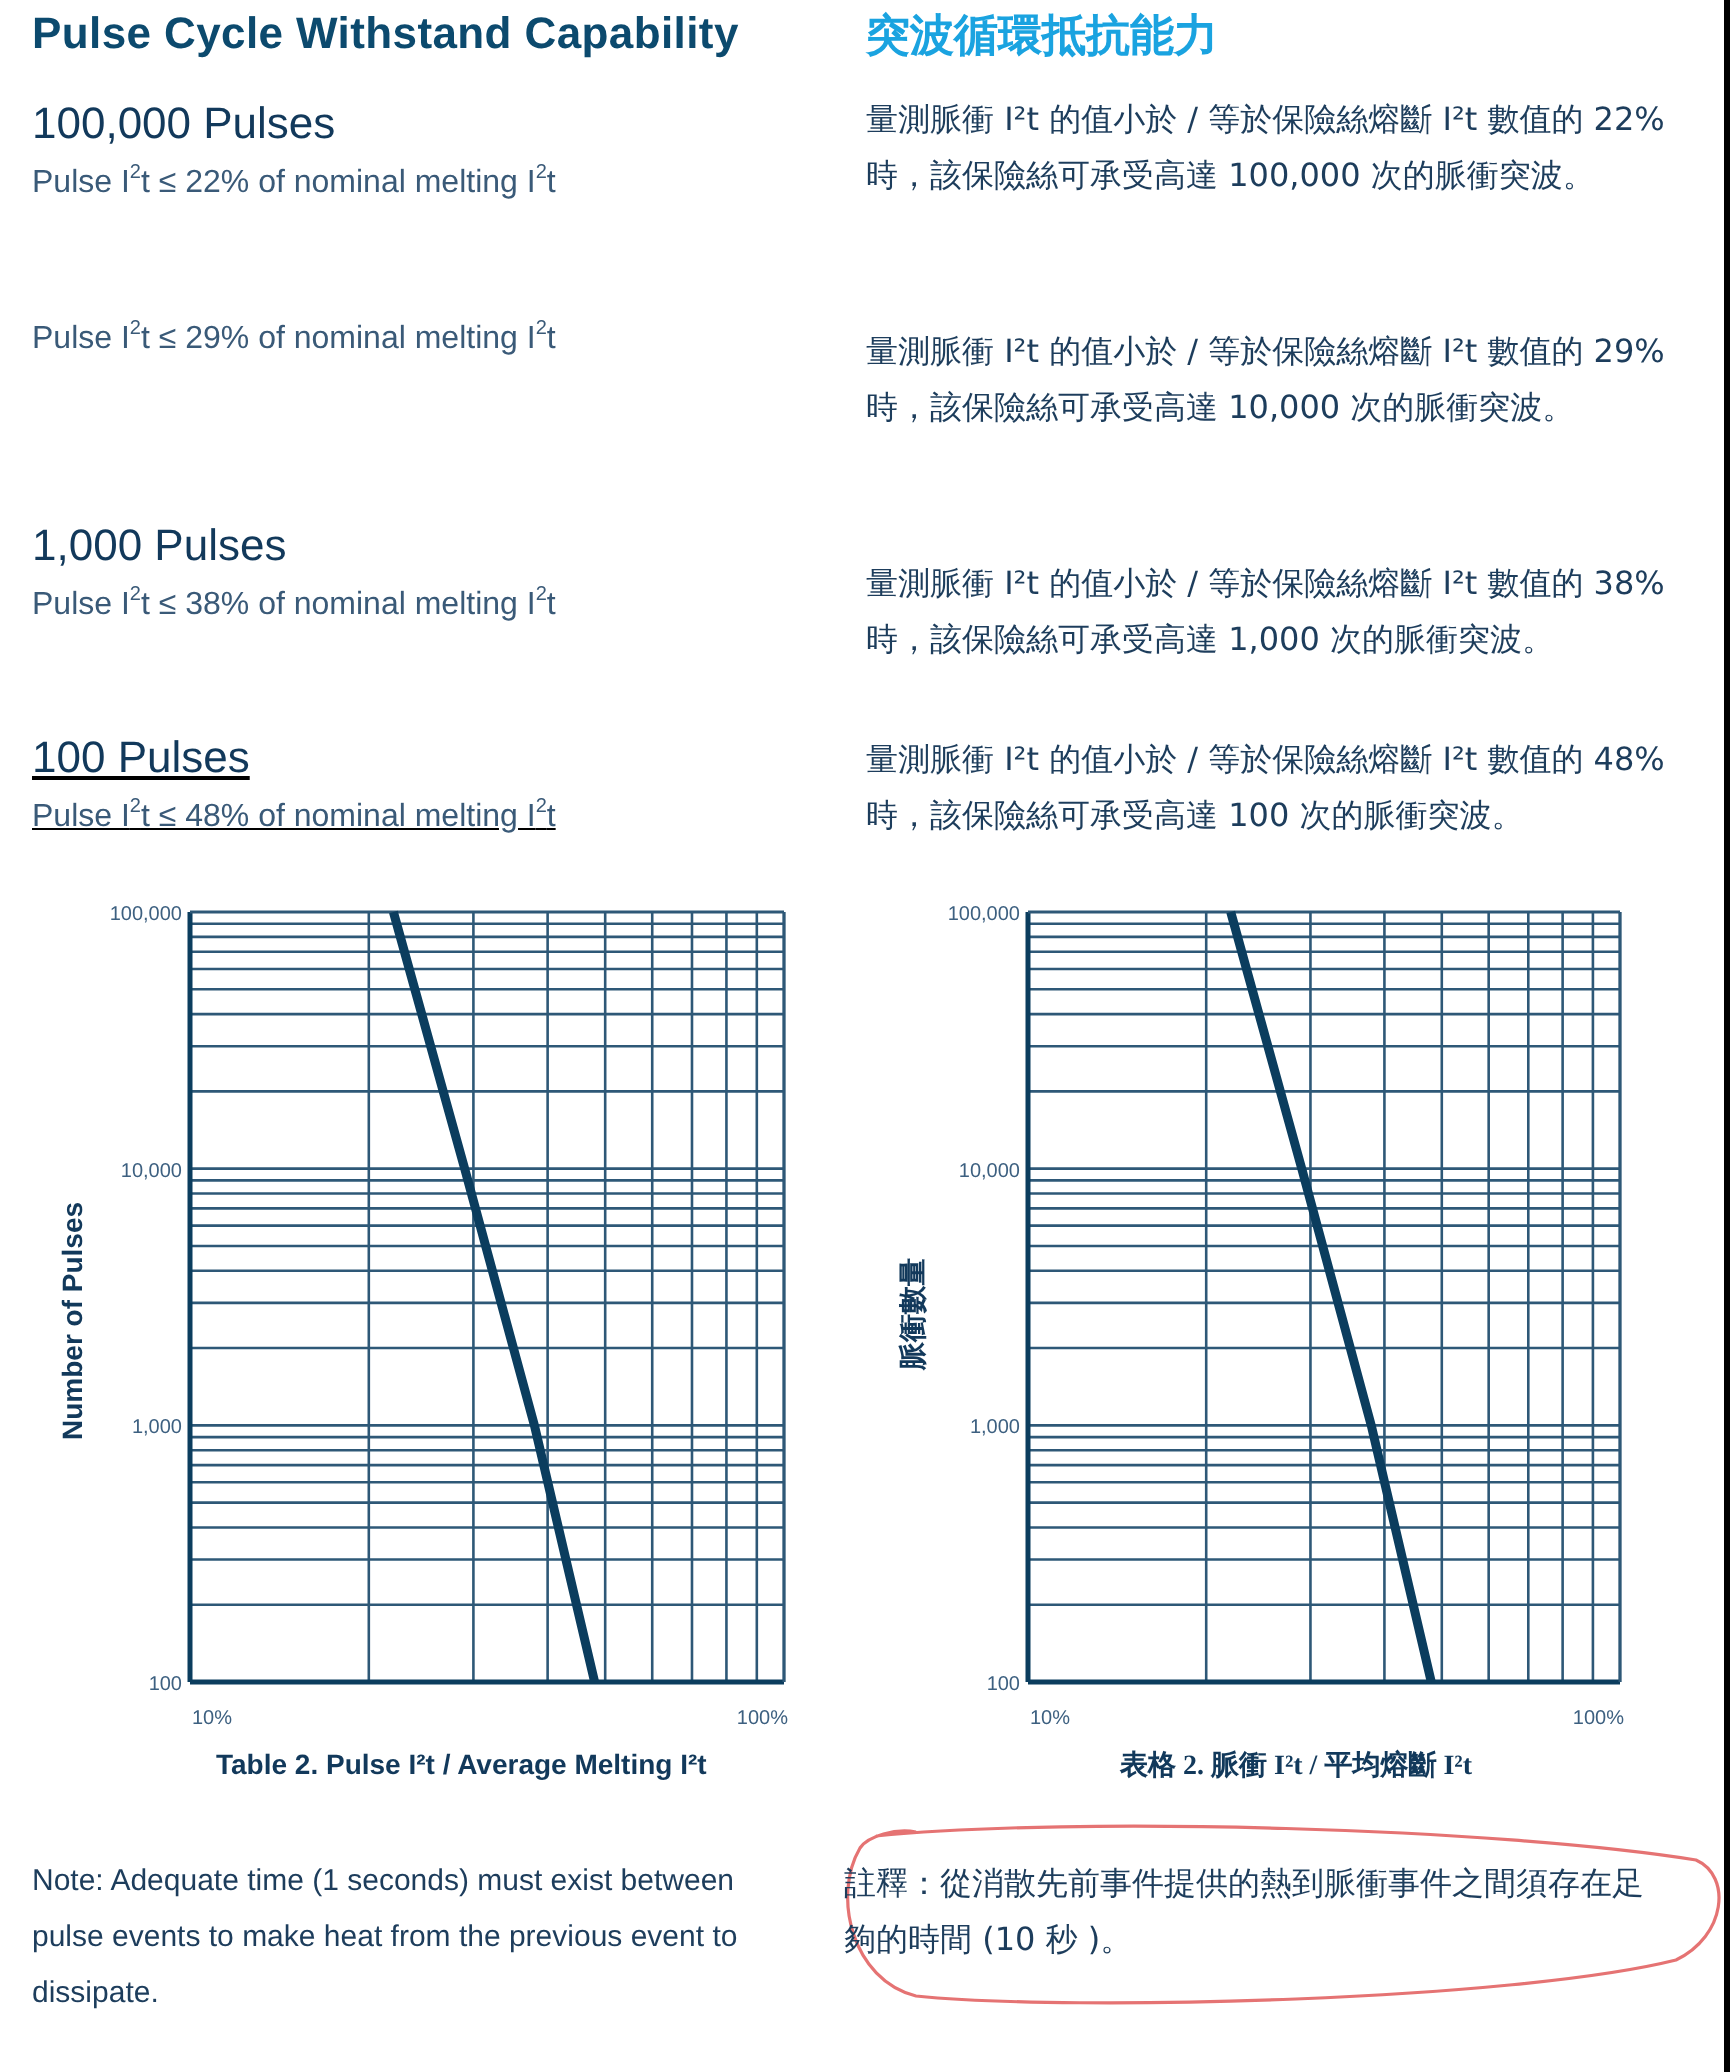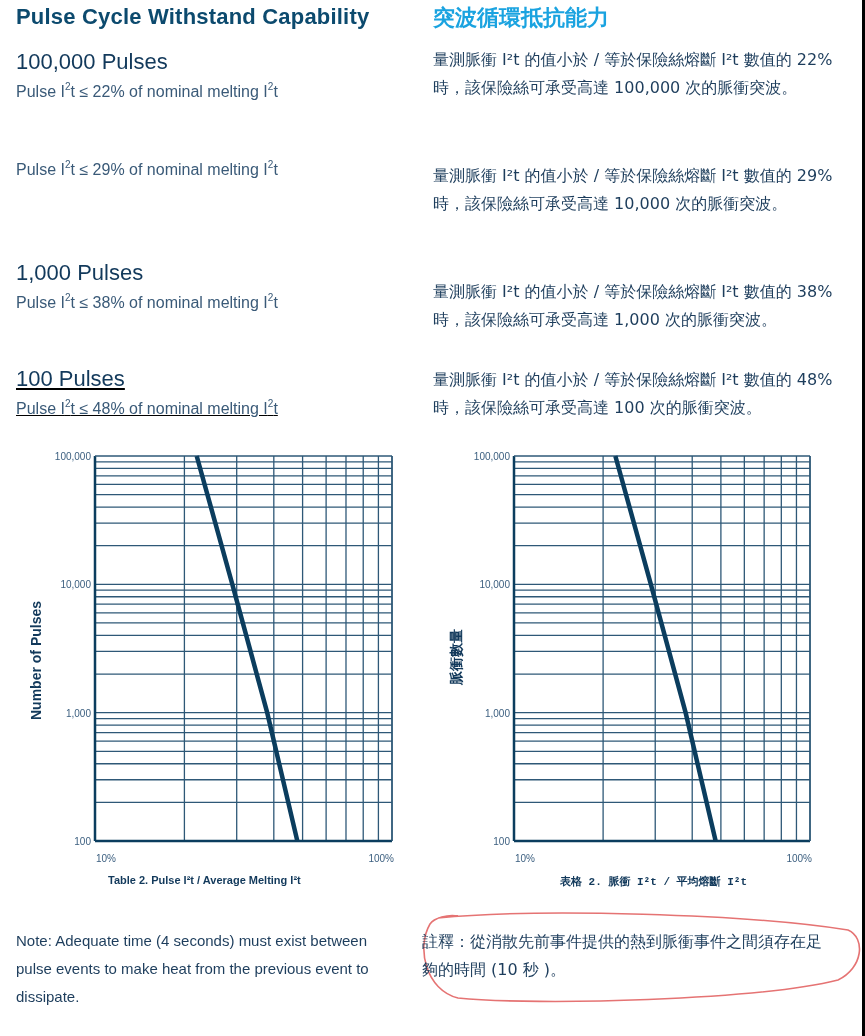--- a/index.html
+++ b/index.html
@@ -14,21 +14,21 @@
     .pulse-sub { font-size: 16px; color: #3a5a78; line-height: 22px; }
     .pulse-sub sup { font-size: 10px; vertical-align: 7px; }
 
     .zh-block { position: absolute; left: 433px; width: 410px; font-size: 16px; line-height: 28px; color: #1d3d5c; font-family: "DejaVu Sans", sans-serif; }
 
     .chart { position: absolute; }
     .chart svg { display: block; }
     .ytick { font-size: 10px; fill: #3d6080; font-family: "Liberation Sans", sans-serif; }
     .xtick { font-size: 10px; fill: #3d6080; font-family: "Liberation Sans", sans-serif; }
 
-    .chart-xlabel { position: absolute; font-size: 11px; font-weight: bold; color: #12395b; white-space: nowrap; }
+    .chart-xlabel { position: absolute; font-size: 14px; font-weight: bold; color: #12395b; white-space: nowrap; }
     .chart-ylabel { position: absolute; font-size: 14px; font-weight: bold; color: #12395b; white-space: nowrap; transform: rotate(-90deg); transform-origin: left top; }
 
     .note-en { position: absolute; left: 16px; top: 927px; width: 380px; font-size: 15px; line-height: 28px; color: #1d3d5c; }
     .note-zh { position: absolute; left: 422px; top: 928px; width: 410px; font-size: 16px; line-height: 28px; color: #1d3d5c; font-family: "DejaVu Sans", sans-serif; }
     .annotation { position: absolute; left: 418px; top: 908px; }
     .watermark { position: absolute; right: 14px; top: 1056px; font-size: 14px; color: #9a9a9a; font-family: "DejaVu Sans", sans-serif; }
   </style>
 </head>
 <body>
 
@@ -159,21 +159,21 @@
       <polyline points="155.35711352337307,6 190.869807378091,134.33333333333337 225.6159445985758,262.6666666666667 255.6474062631738,391" fill="none" stroke="#0b3d5e" stroke-width="4.5" stroke-linecap="butt"></polyline>
       <text x="50" y="10" text-anchor="end" class="ytick">100,000</text>
       <text x="50" y="138.33333333333337" text-anchor="end" class="ytick">10,000</text>
       <text x="50" y="266.6666666666667" text-anchor="end" class="ytick">1,000</text>
       <text x="50" y="395" text-anchor="end" class="ytick">100</text>
       <text x="55" y="412" text-anchor="start" class="xtick">10%</text>
       <text x="352" y="412" text-anchor="end" class="xtick">100%</text>
     </svg>
 </div>
 <div class="chart-ylabel" style="left:448px; top:685px; font-family:'DejaVu Sans',sans-serif;">脈衝數量</div>
-<div class="chart-xlabel" style="left:560px; top:874px; font-family:Liberation Mono, monospace;text-align:center;">表格 2.  脈衝 I²t / 平均熔斷 I²t</div>
+<div class="chart-xlabel" style="left:560px; top:874px; font-family:Liberation Serif, serif;text-align:center;">表格 2.  脈衝 I²t / 平均熔斷 I²t</div>
 
-<div class="note-en">Note: Adequate time (4 seconds) must exist between pulse events to make heat from the previous event to dissipate.</div>
+<div class="note-en">Note: Adequate time (1 seconds) must exist between pulse events to make heat from the previous event to dissipate.</div>
 <svg class="annotation" width="445" height="100">
   <path d="M 20 10 C 120 0, 330 6, 430 22 C 448 30, 445 60, 420 72 C 340 92, 120 98, 40 90 C 8 82, -2 40, 12 16 C 16 10, 30 6, 40 8" fill="none" stroke="#e57373" stroke-width="1.6"></path>
 </svg>
 <div class="note-zh">註釋：從消散先前事件提供的熱到脈衝事件之間須存在足夠的時間 (10 秒 )。</div>
 
 <div class="watermark">CSDN @TianMa行空</div>
 
 </body></html>

